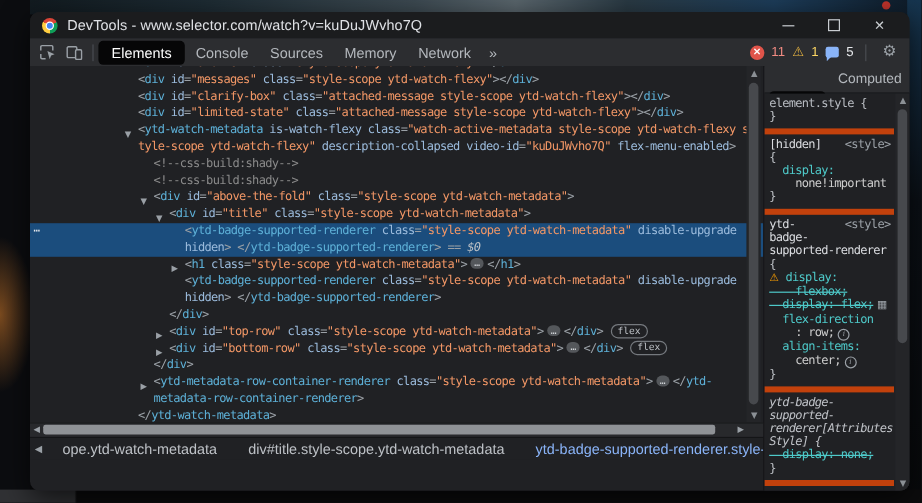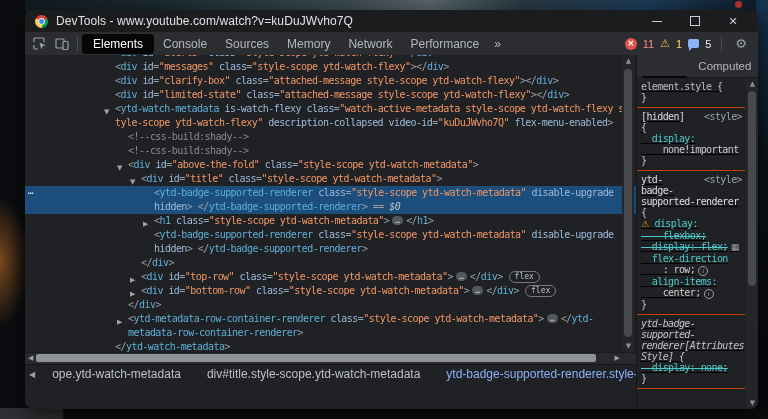--- a/index.html
+++ b/index.html
@@ -91,21 +91,21 @@
   .stab{color:#b4b8bd;font-size:11.5px;padding:2px 8px;}
   .stab.selected{background:#060607;color:#fff;border-radius:4px;margin-top:35px;}
   .styles-toolbar{height:21px;background:#28292c;border-bottom:1px solid #3a3b3f;display:flex;align-items:center;
     padding:0 6px;gap:10px;color:#bdc1c6;font-size:10.5px;}
   .plus{font-size:13px;color:#bdc1c6;position:relative;}
   .plus:after{content:"◢";font-size:4px;position:absolute;right:-5px;bottom:1px;color:#9aa0a6;}
   .paint{width:10px;height:9px;border:1px solid #bdc1c6;border-radius:1px;position:relative;margin-left:2px;}
   .paint:after{content:"";position:absolute;left:3px;top:8px;width:2px;height:4px;background:#bdc1c6;}
   .styles-content{flex:1;position:relative;overflow:hidden;background:#202124;}
   .styles-rules{font-family:"DejaVu Sans Mono",monospace;font-size:10px;letter-spacing:-0.6px;padding-right:13px;}
-  .css-sec{border-bottom:1px solid #c2410c;padding:3px 2px 4px 4px;text-decoration:underline;}
+  .css-sec{border-bottom:5px solid #c2410c;padding:3px 2px 4px 4px;}
   .sl{position:relative;min-height:11px;line-height:11px;white-space:pre;}
   .sl-right{position:absolute;right:1px;top:0;color:#9aa0a6;}
   .sg-meta{color:#b8bcc2;} .sg-selr{color:#dadce0;} .sg-prop{color:var(--prop);} .sg-val{color:#cdcdcd;}
   .sg-it{color:#c0c3c8;font-style:italic;} .sg-st{text-decoration:line-through;}
   .info{display:inline-block;width:8px;height:8px;border:1px solid #9aa0a6;border-radius:50%;color:#9aa0a6;
     font-size:6px;line-height:7px;text-align:center;margin-left:3px;font-style:italic;font-family:"DejaVu Serif",serif;letter-spacing:0;}
   .warn{color:#f29900;font-family:"DejaVu Sans",sans-serif;font-size:9px;letter-spacing:0;}
   .flexedit{color:#9aa0a6;font-family:"DejaVu Sans",sans-serif;font-size:9px;margin-left:3px;letter-spacing:0;}
   .sscroll{position:absolute;right:0;top:0;width:12px;height:100%;background:#242528;}
 </style>
@@ -115,21 +115,21 @@
 <div class="bg-top"></div>
 <div class="bg-left"></div>
 <div class="bg-right"></div>
 <div class="bg-bottom"></div>
 <div class="bg-reddot"></div>
 
 <div class="window">
 
   <div class="titlebar">
     <span class="chrome-logo"></span>
-    <span class="win-title">DevTools - www.youtube.com/watch?v=kuDuJWvho7Q</span>
+    <span class="win-title">DevTools - www.selector.com/watch?v=kuDuJWvho7Q</span>
     <span class="win-controls">
       <span class="wbtn">
           <span class="minbar"></span>
         </span>
       <span class="wbtn">
           <span class="maxbox"></span>
         </span>
       <span class="wbtn">✕</span>
     </span>
   </div>
@@ -146,21 +146,20 @@
           <rect x="1" y="2" width="8" height="9" rx="1" fill="none" stroke="#9aa0a6" stroke-width="1.2"></rect>
           <rect x="8" y="4.5" width="5" height="8" rx="1" fill="#2c2d30" stroke="#9aa0a6" stroke-width="1.2"></rect>
         </svg>
     </span>
     <span class="tsep"></span>
     <span class="tab selected">Elements</span>
     <span class="tab">Console</span>
     <span class="tab">Sources</span>
     <span class="tab">Memory</span>
     <span class="tab">Network</span>
-    <span class="tab">Performance</span>
     <span class="more-tabs">»</span>
     <span class="badges">
       <span class="err-ic">✕</span>
       <span class="err-n">11</span>
       <span class="warn-ic">⚠</span>
       <span class="warn-n">1</span>
       <span class="iss-ic"></span>
       <span class="iss-n">5</span>
       <span class="tsep"></span>
       <span class="gear">⚙</span>

